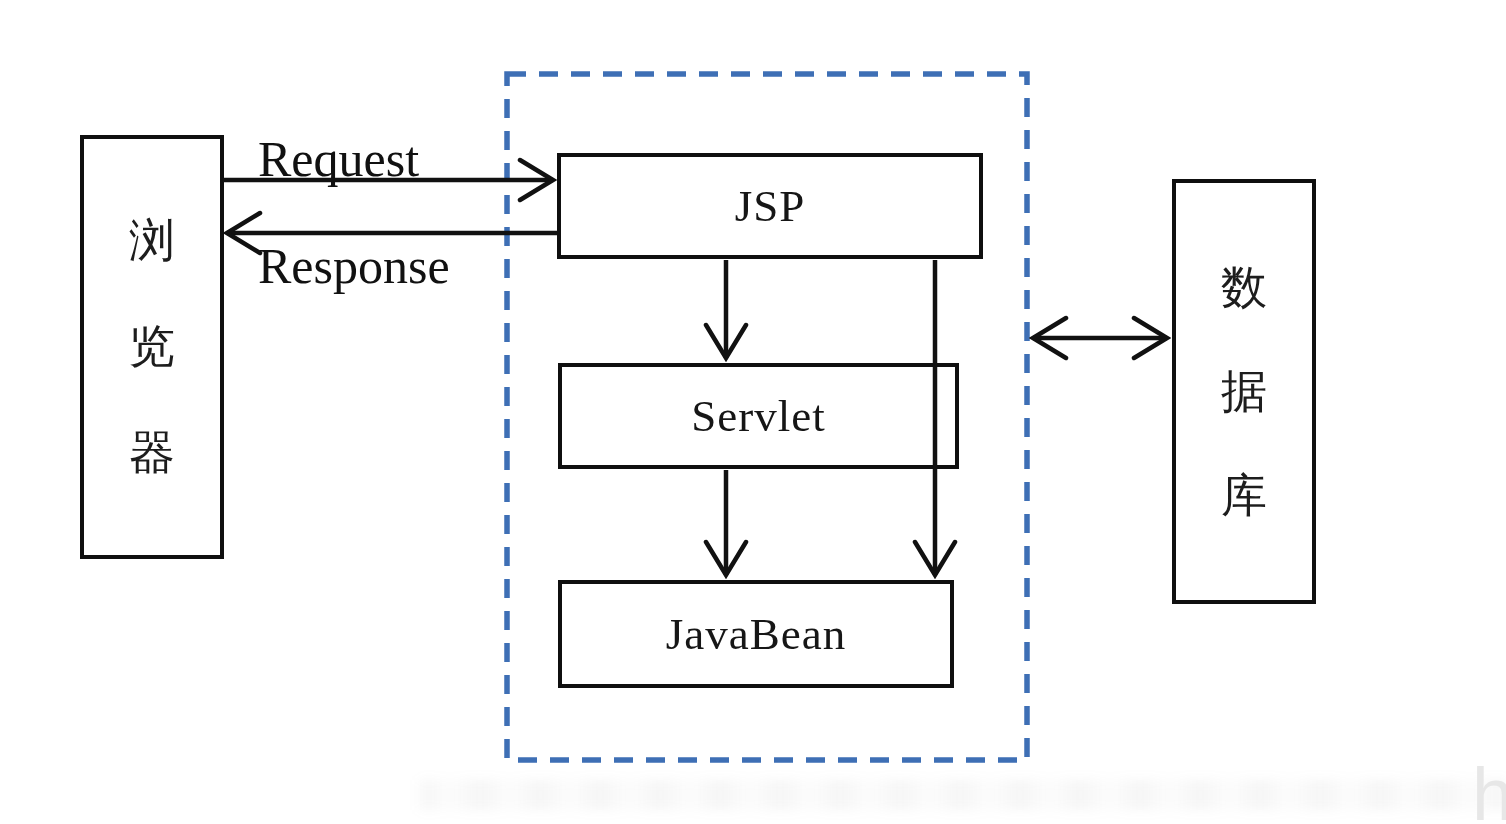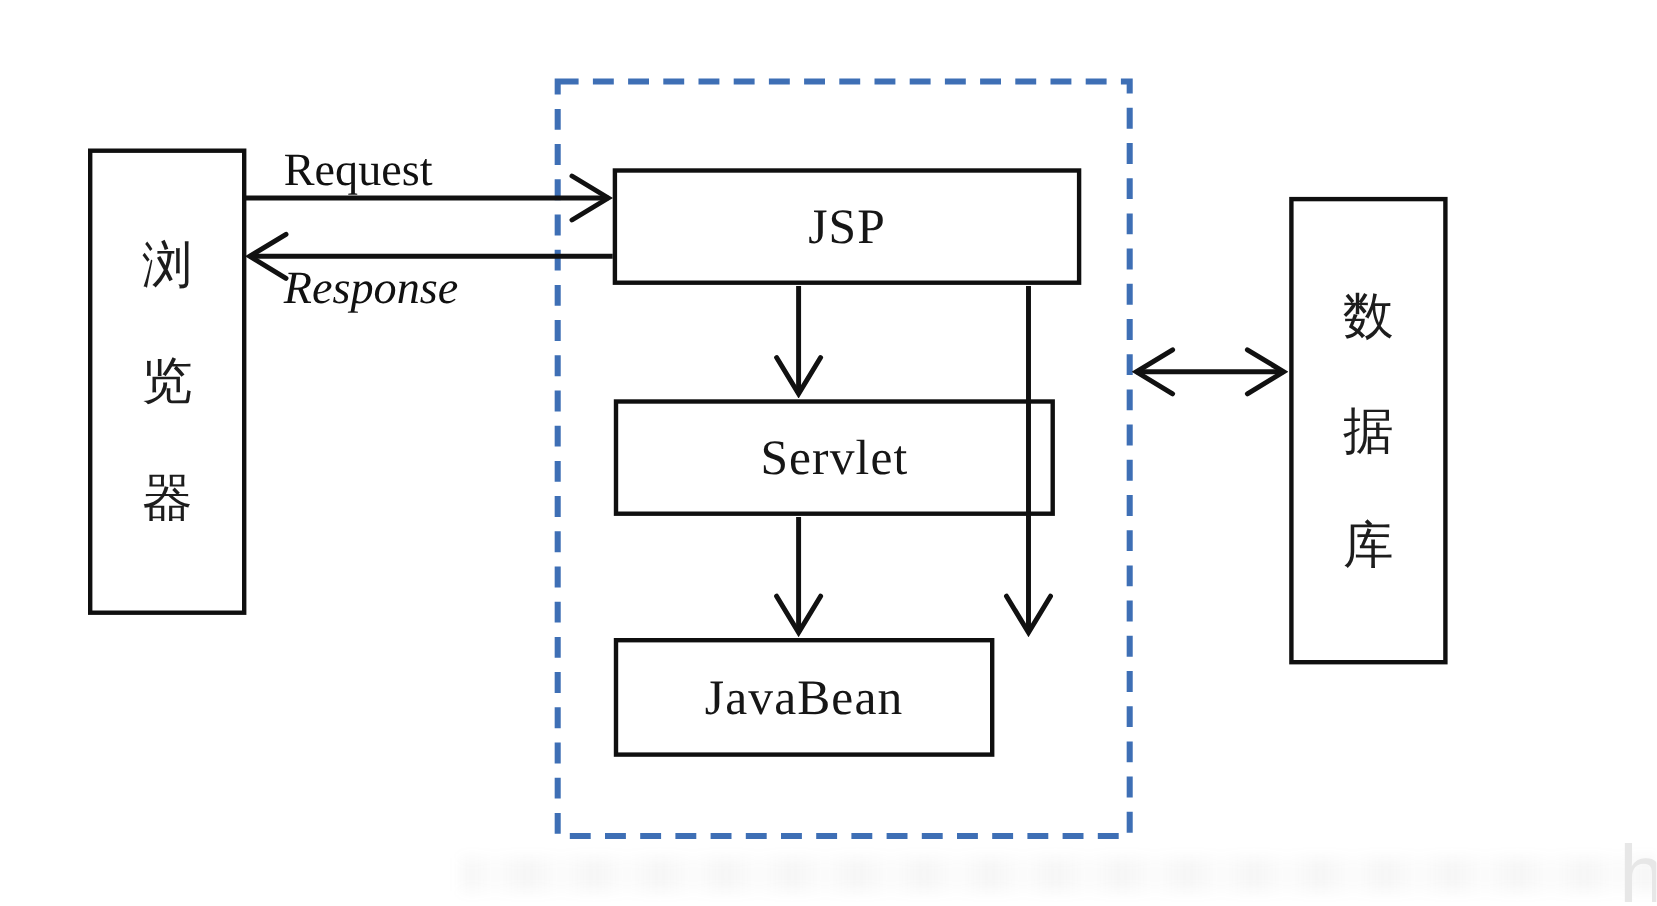--- a/index.html
+++ b/index.html
@@ -40,21 +40,21 @@
     align-items: center;
     gap: 60px;
   }
   .vchars span {
     font-size: 46px;
     line-height: 1;
     color: #1d1d1d;
   }
   .arrow-label {
     position: absolute;
-    font-size: 42px;
+    font-size: 50px;
     color: #111111;
     line-height: 1;
     white-space: nowrap;
   }
   .overlay {
     position: absolute;
     left: 0;
     top: 0;
     width: 1506px;
     height: 824px;
@@ -98,34 +98,34 @@
   </div>
 
   <div class="box" style="left:557px; top:153px; width:426px; height:106px;">
     <span class="hlabel">JSP</span>
   </div>
 
   <div class="box" style="left:558px; top:363px; width:401px; height:106px;">
     <span class="hlabel">Servlet</span>
   </div>
 
-  <div class="box" style="left:558px; top:580px; width:346px; height:108px;">
+  <div class="box" style="left:558px; top:580px; width:396px; height:108px;">
     <span class="hlabel">JavaBean</span>
   </div>
 
   <div class="box vbox" style="left:1172px; top:179px; width:144px; height:425px;">
     <div class="vchars" style="gap:58px;">
       <span>数</span>
       <span>据</span>
       <span>库</span>
     </div>
   </div>
 
   <div class="arrow-label" style="left:258px; top:134px;">Request</div>
-  <div class="arrow-label" style="left:258px; top:241px;font-style:italic;">Response</div>
+  <div class="arrow-label" style="left:258px; top:241px;">Response</div>
 
   <div class="bottom-smudge"></div>
   <div class="watermark">h</div>
 
   <svg class="overlay" viewBox="0 0 1506 824">
     <defs>
       <marker id="openhead" viewBox="0 0 42 50" refX="38" refY="25" markerWidth="42" markerHeight="50" markerUnits="userSpaceOnUse" orient="auto-start-reverse">
         <path d="M5 5 L38 25 L5 45" fill="none" stroke="#111111" stroke-width="4.5" stroke-linecap="round"></path>
       </marker>
     </defs>

